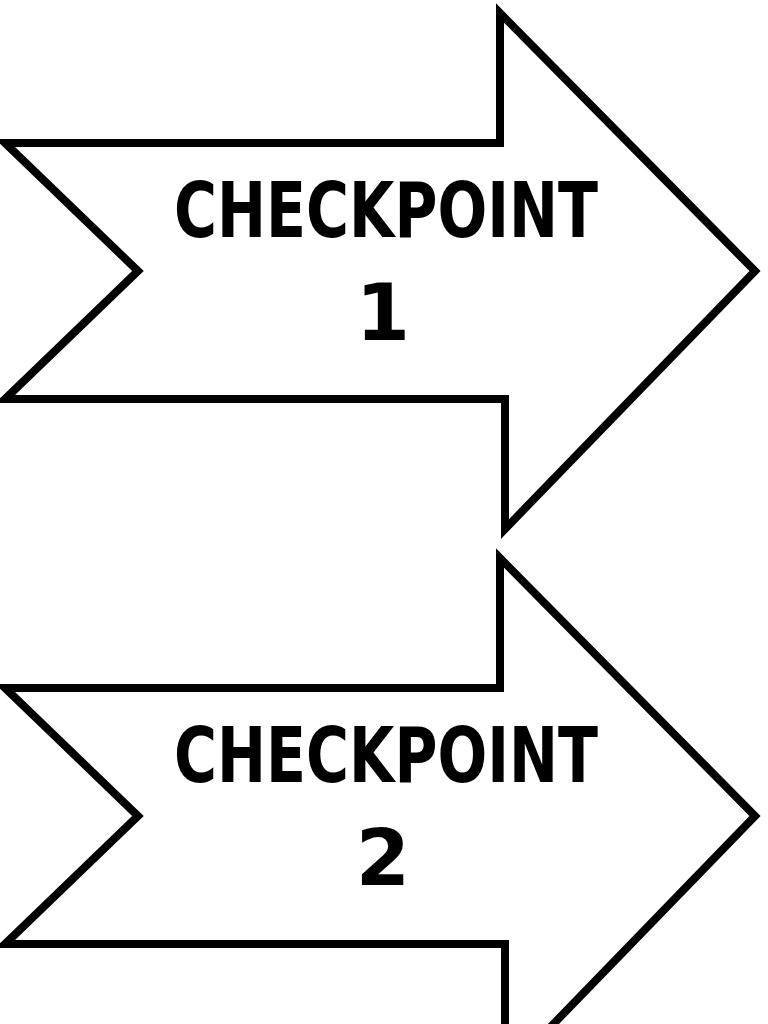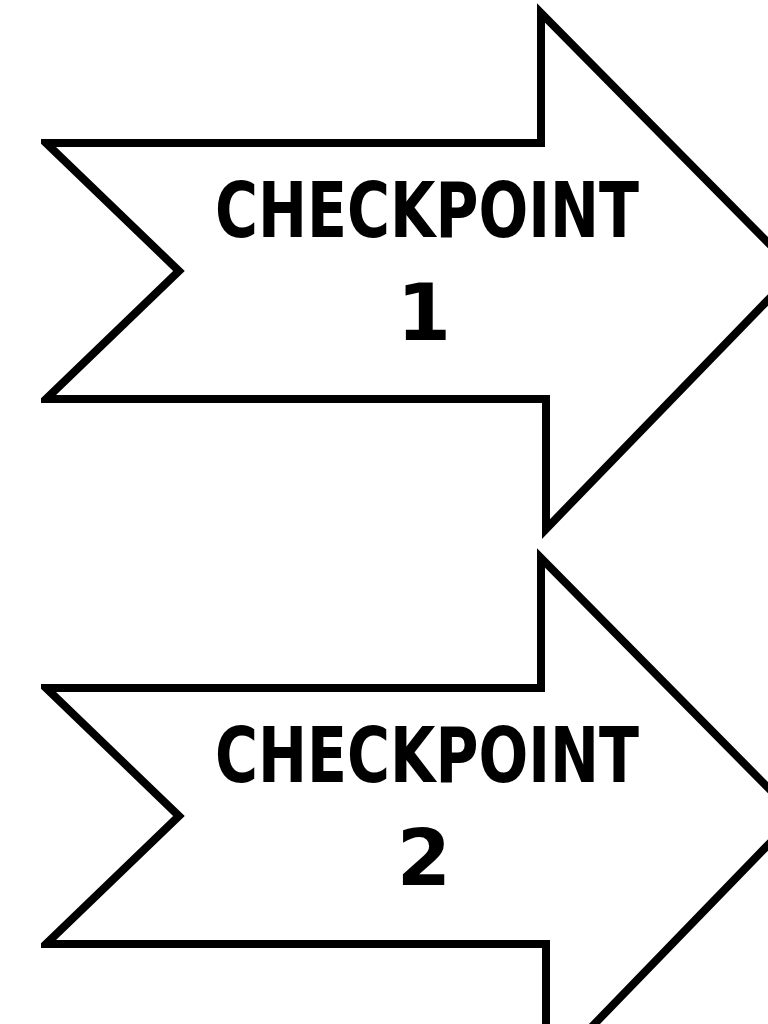--- a/index.html
+++ b/index.html
@@ -13,21 +13,20 @@
     width: 768px;
     height: 1024px;
     background: var(--background);
     overflow: hidden;
     font-family: "DejaVu Sans", sans-serif;
   }
   .canvas {
     position: relative;
     width: 768px;
     height: 1024px;
-    padding-left: 41px;
   }
   svg.signs {
     display: block;
     width: 768px;
     height: 1024px;
   }
   .arrow-shape {
     fill: var(--fill);
     stroke: var(--outline);
     stroke-width: 8;

